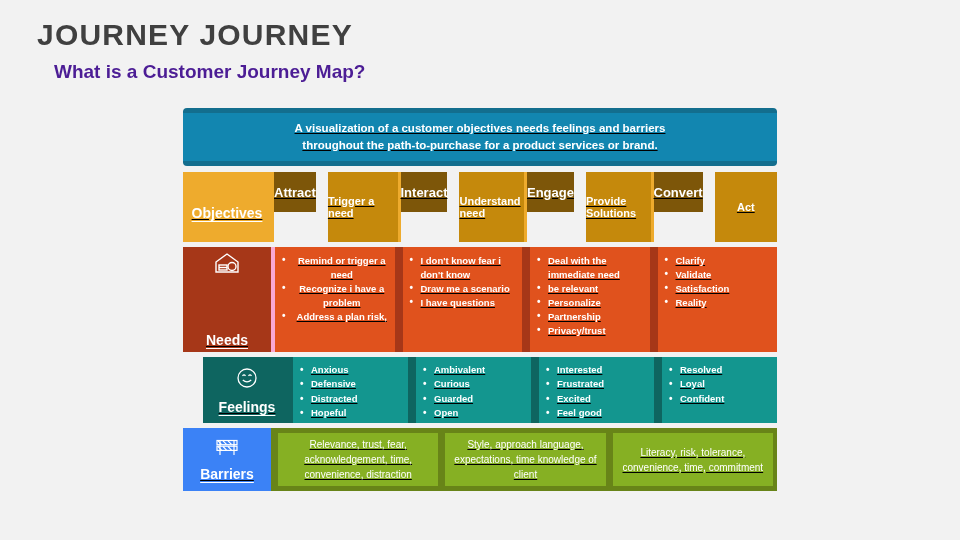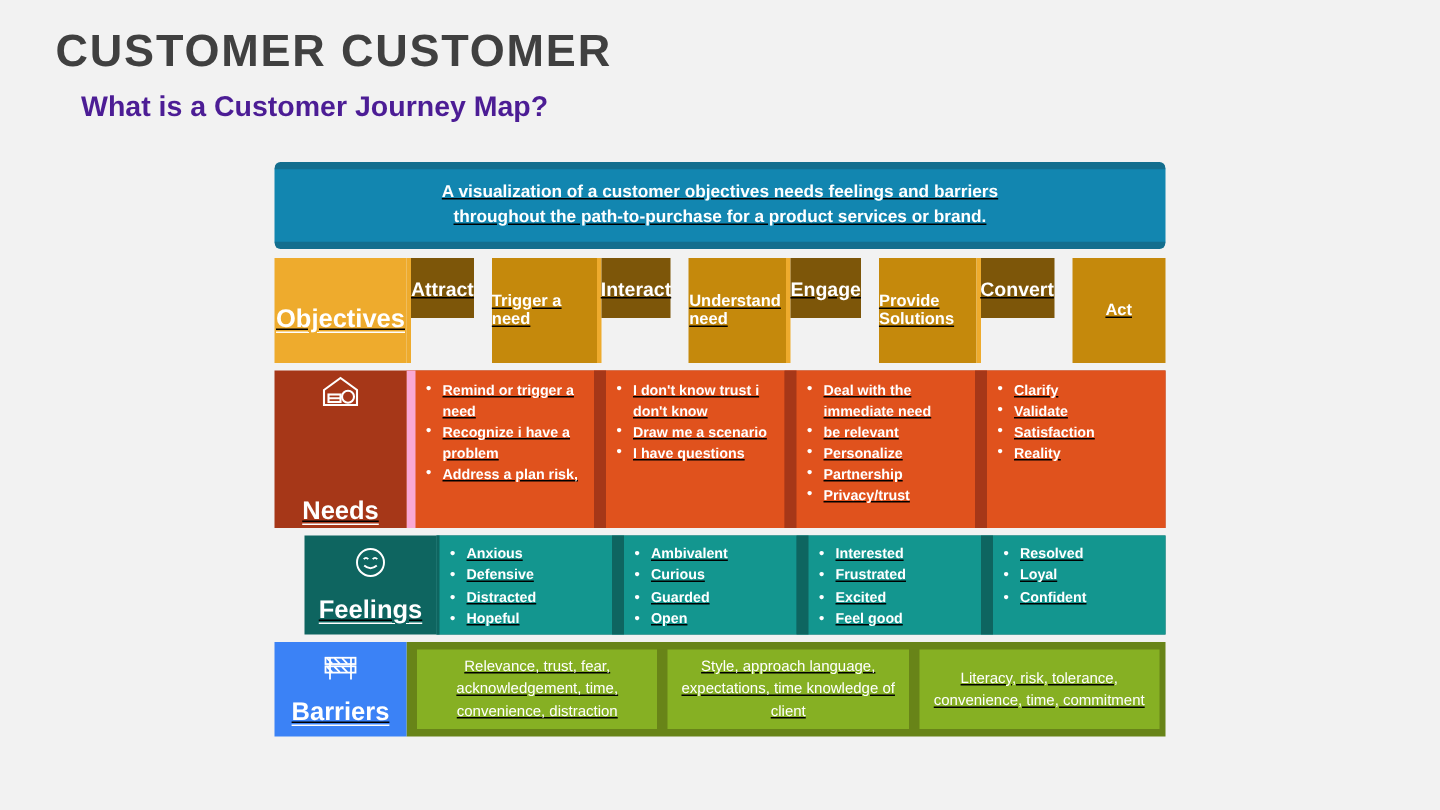--- a/index.html
+++ b/index.html
@@ -49,21 +49,21 @@
   .row { display: flex; width: 100%; }
   .row + .row { margin-top: 5px; }
 
   .label-cell {
     width: 88px; flex: 0 0 88px;
     display: flex; flex-direction: column;
     align-items: center; justify-content: center;
     position: relative;
   }
   .label-text {
-    font-size: 17px; font-weight: bold; color: #ffffff;
+    font-size: 14px; font-weight: bold; color: #ffffff;
     text-decoration: underline; text-underline-offset: 3px;
   }
   .ico { margin-bottom: 5px; display: block; }
 
   .cells { display: flex; flex: 1 1 auto; }
 
   
   .row-objectives { height: 70px; }
   .row-objectives .label-cell { background: #eeab2d; }
   .row-objectives .label-text { padding-top: 12px; }
@@ -84,21 +84,21 @@
 
   
   .row-needs { height: 105px; }
   .row-needs .label-cell { background: #a63718; gap: 48px; }
   .row-needs .cells { background: #a63718; }
   .need-col {
     flex: 1 1 0; background: #e0521d;
     border-left: 8px solid #a63718;
     padding: 7px 4px 4px 6px;
   }
-  .need-col:first-child { border-left: 6px solid #f9a8d4; }
+  .need-col:first-child { border-left: 4px solid #f9a8d4; text-align: center; }
 
   
   .row-feelings { height: 66px; }
   .row-feelings .label-cell { background: #0e6560; margin-left: 20px; }
   .row-feelings .cells { background: #0e6560; }
   .feel-col {
     flex: 1 1 0; background: #13968f;
     border-left: 8px solid #0e6560;
     padding: 6px 4px 4px 6px;
   }
@@ -132,21 +132,21 @@
     position: absolute; left: 1px; top: -1px;
     font-size: 10px;
   }
   .feel-col ul.bullets li { font-size: 9.5px; line-height: 1.52; }
 </style>
 </head>
 <body>
 
 <div class="slide">
 
-  <div class="title">CUSTOMER CUSTOMER</div>
+  <div class="title">JOURNEY JOURNEY</div>
   <div class="subtitle">What is a Customer Journey Map?</div>
 
   <div class="board">
 
     <div class="banner">
       <div class="banner-text">
         <span>A visualization of a customer objectives needs feelings and barriers</span><br>
         <span>throughout the path-to-purchase for a product services or brand.</span>
       </div>
     </div>
@@ -190,21 +190,21 @@
       <div class="cells">
         <div class="need-col">
           <ul class="bullets">
             <li>Remind or trigger a need</li>
             <li>Recognize i have a problem</li>
             <li>Address a plan risk,</li>
           </ul>
         </div>
         <div class="need-col">
           <ul class="bullets">
-            <li>I don't know trust i don't know</li>
+            <li>I don't know fear i don't know</li>
             <li>Draw me a scenario</li>
             <li>I have questions</li>
           </ul>
         </div>
         <div class="need-col">
           <ul class="bullets">
             <li>Deal with the immediate need</li>
             <li>be relevant</li>
             <li>Personalize</li>
             <li>Partnership</li>

